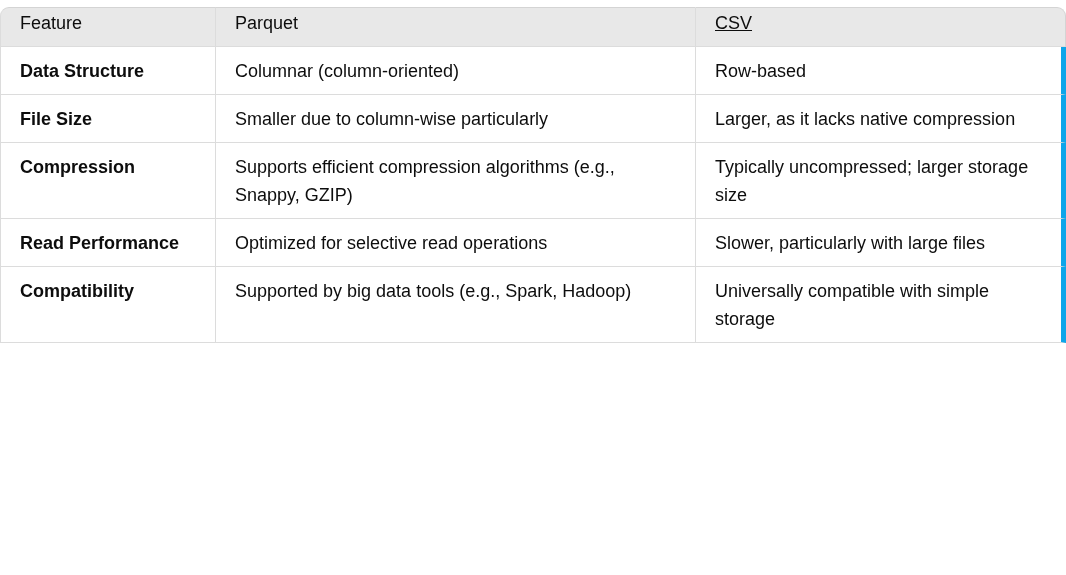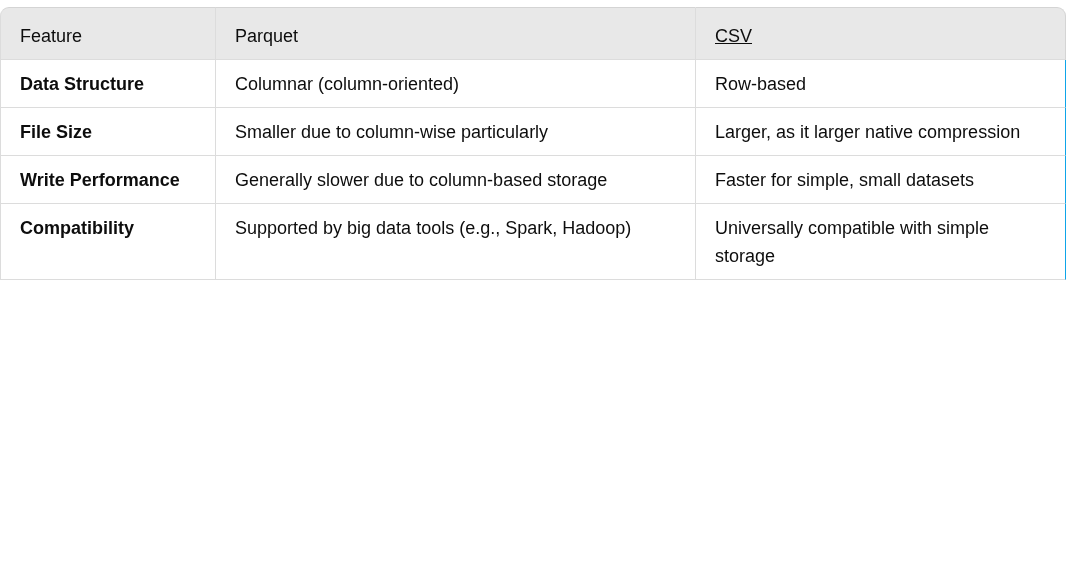--- a/index.html
+++ b/index.html
@@ -6,24 +6,24 @@
   body { width: 1066px; height: 575px; overflow: hidden; position: relative;
          font-family: "Liberation Sans", "DejaVu Sans", sans-serif; color: #0d0d0d; }
   .tbl-wrap { position: absolute; left: 0; top: 7px; width: 1066px; }
   table { border-collapse: separate; border-spacing: 0; width: 1066px; table-layout: fixed; }
   col.c1 { width: 215px; }
   col.c2 { width: 480px; }
   col.c3 { width: 371px; }
   th, td { font-size: 18px; line-height: 28px; text-align: left; vertical-align: top;
            padding: 10px 18px 9px 19px; border-bottom: 1px solid #dcdcdc; border-left: 1px solid #dcdcdc; }
   th { background: #e8e8e8; font-weight: normal; color: #0d0d0d; border-top: 1px solid #d4d4d4;
-       padding-top: 14px; padding-bottom: 9px; }
+       padding-top: 1px; padding-bottom: 9px; }
   th:first-child { border-top-left-radius: 9px; }
   th:last-child { border-top-right-radius: 9px; border-right: 1px solid #d4d4d4; text-decoration: underline; }
-  td:last-child { border-right: 1px solid #0ea5e9; margin-left: 16px; }
+  td:last-child { border-right: 5px solid #0ea5e9; margin-left: 16px; }
   td.feature { font-weight: bold; }
 </style>
 </head>
 <body>
 
 <div class="tbl-wrap">
   <table>
     <colgroup>
         <col class="c1">
         <col class="c2">
@@ -38,26 +38,31 @@
     </thead>
     <tbody>
       <tr>
         <td class="feature">Data Structure</td>
         <td>Columnar (column-oriented)</td>
         <td>Row-based</td>
       </tr>
       <tr>
         <td class="feature">File Size</td>
         <td>Smaller due to column-wise particularly</td>
-        <td>Larger, as it larger native compression</td>
+        <td>Larger, as it lacks native compression</td>
       </tr>
       <tr>
-        <td class="feature">Write Performance</td>
-        <td>Generally slower due to column-based storage</td>
-        <td>Faster for simple, small datasets</td>
+        <td class="feature">Compression</td>
+        <td>Supports efficient compression algorithms (e.g., Snappy, GZIP)</td>
+        <td>Typically uncompressed; larger storage size</td>
+      </tr>
+      <tr>
+        <td class="feature">Read Performance</td>
+        <td>Optimized for selective read operations</td>
+        <td>Slower, particularly with large files</td>
       </tr>
       <tr>
         <td class="feature">Compatibility</td>
         <td>Supported by big data tools (e.g., Spark, Hadoop)</td>
         <td>Universally compatible with simple storage</td>
       </tr>
     </tbody>
   </table>
 </div>
 

